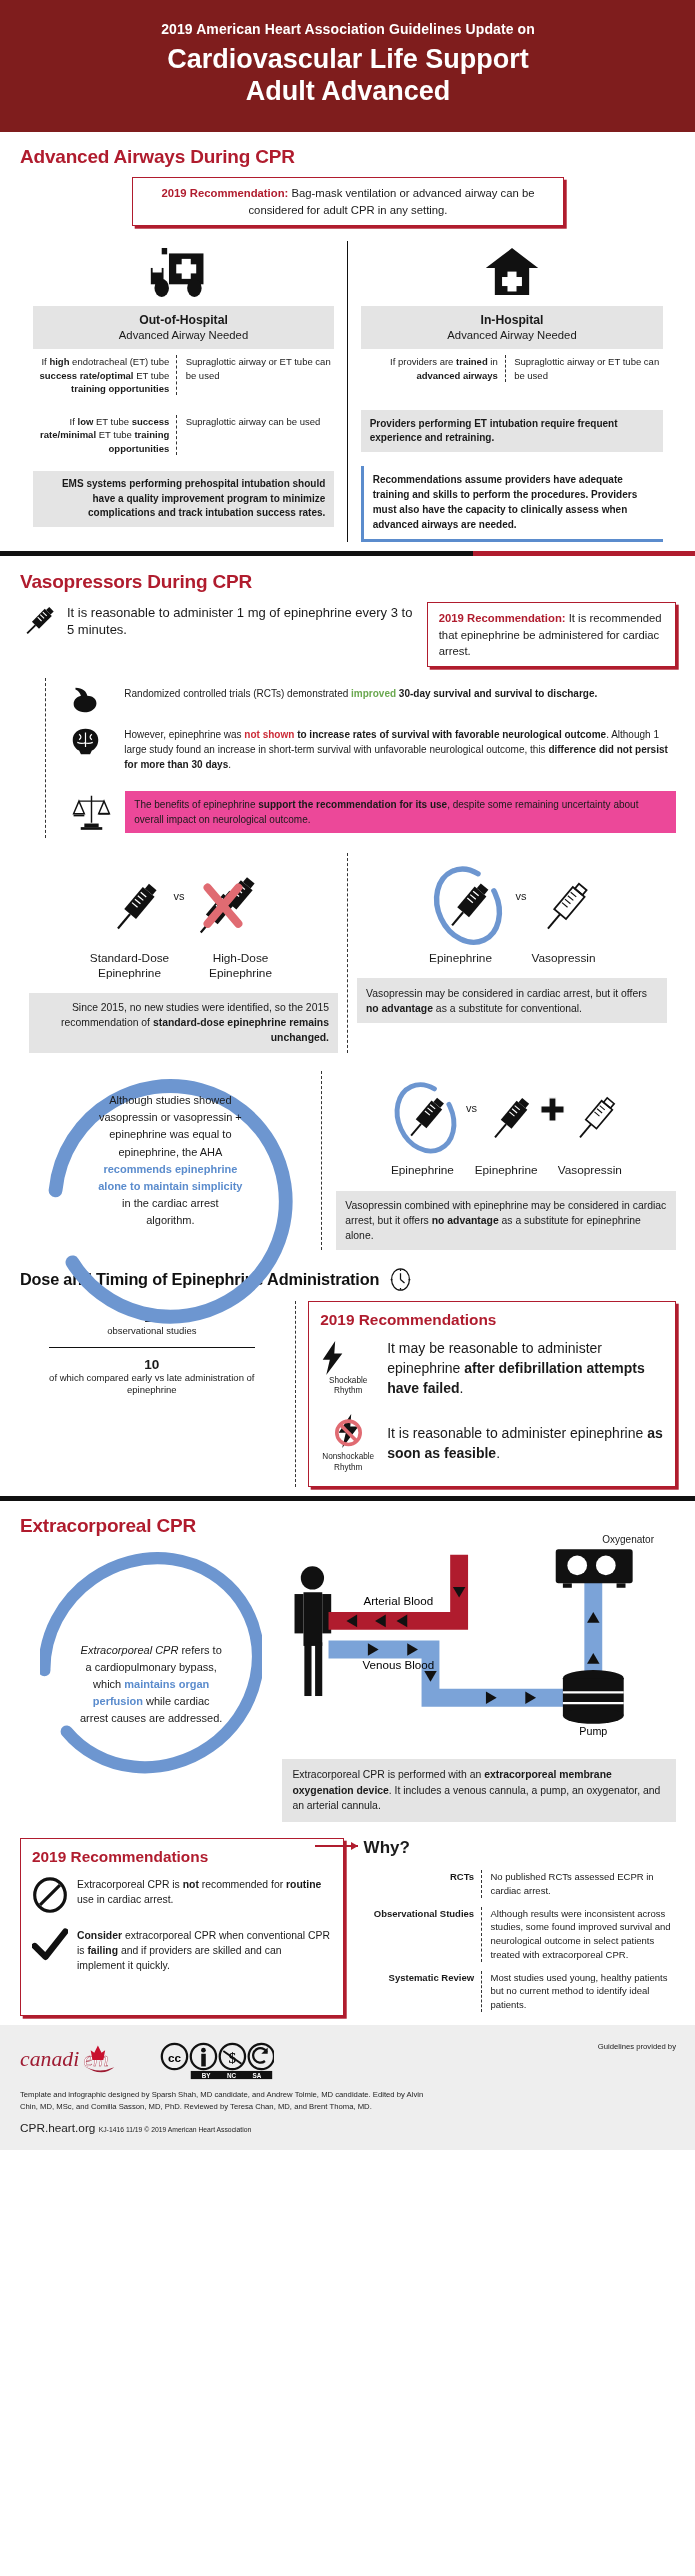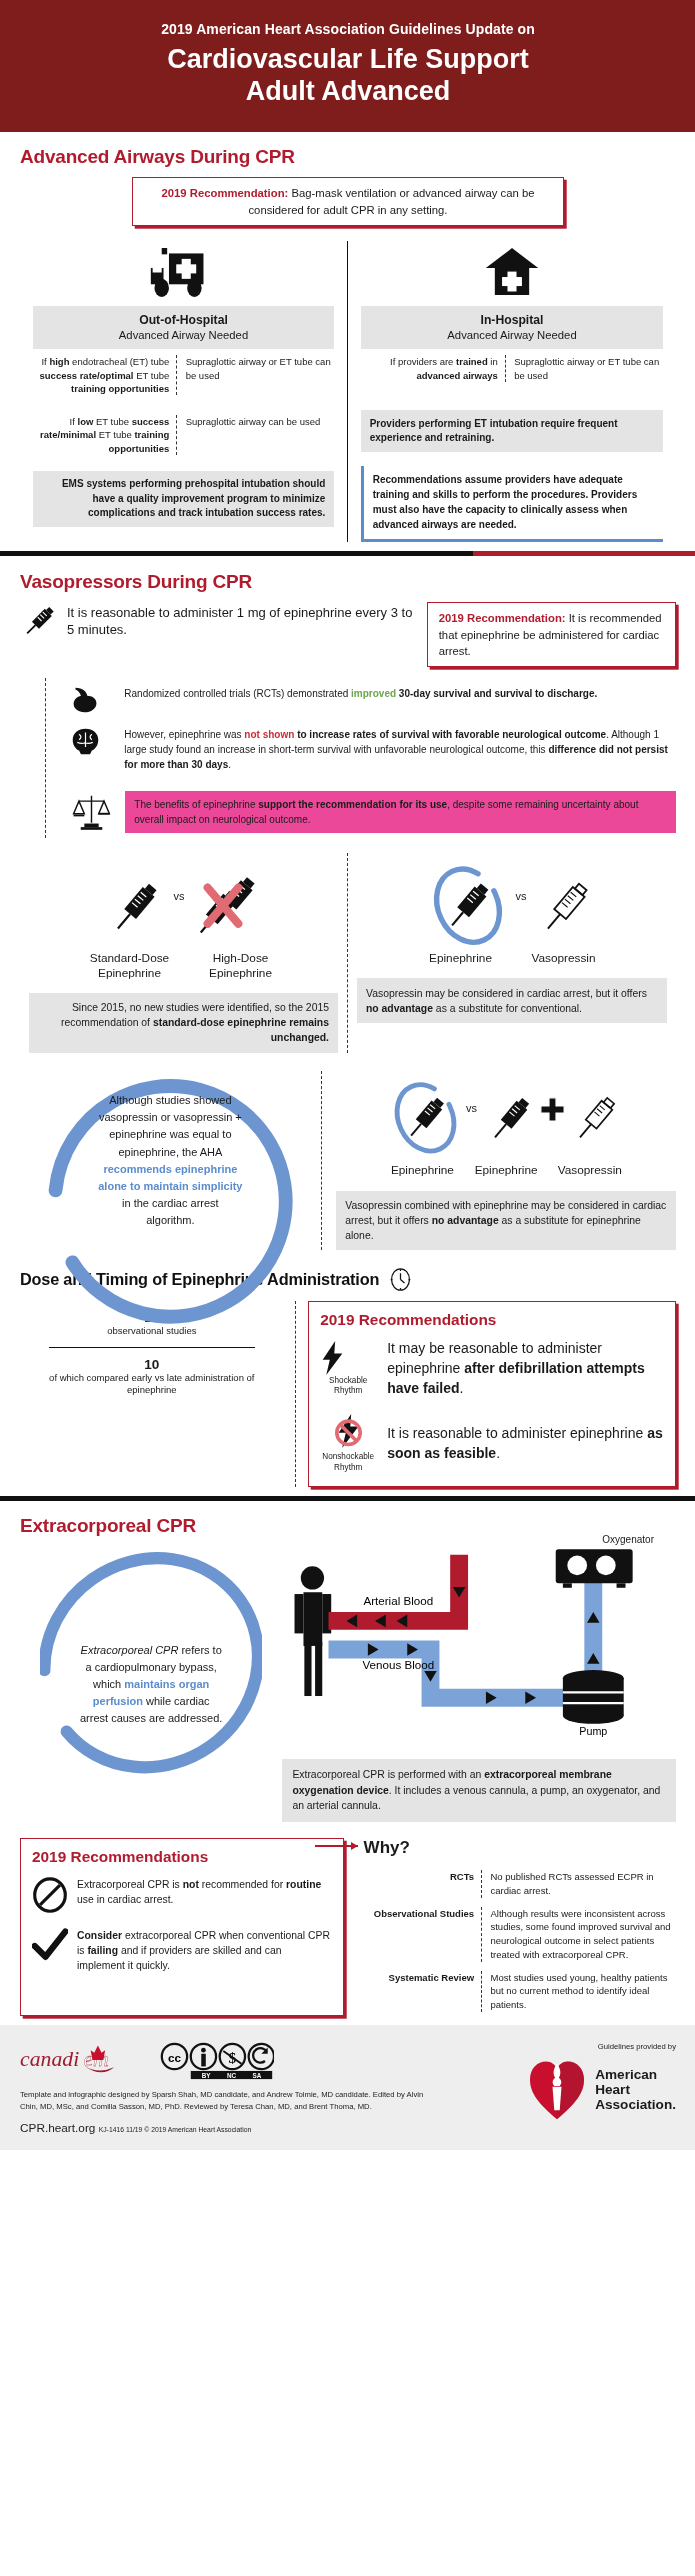--- a/index.html
+++ b/index.html
@@ -645,32 +645,17 @@
       </div>
       <div class="credits">Template and infographic designed by Sparsh Shah, MD candidate, and Andrew Tolmie, MD candidate. Edited by Alvin Chin, MD, MSc, and Comilla Sasson, MD, PhD. Reviewed by Teresa Chan, MD, and Brent Thoma, MD.</div>
       <div class="cprurl">
         <span>CPR.heart.org</span>
         <small>KJ-1416  11/19  © 2019 American Heart Association</small>
       </div>
     </div>
 
     <div class="footer-right">
       <div class="gp">Guidelines provided by</div>
-      <div class="aha">
-        <span>
-          <svg width="58" height="63" viewBox="0 0 64 70">
-            <path d="M32 68 C10 50 2 38 2 24 C2 12 10 4 20 4 C26 4 30 8 32 12 C34 8 38 4 44 4 C54 4 62 12 62 24 C62 38 54 50 32 68 Z" fill="#c8102e"></path>
-            <path d="M32 68 C54 50 62 38 62 24 C62 12 54 4 44 4 C38 4 34 8 32 12 Z" fill="#9e1b32" opacity="0.45"></path>
-            <path d="M32 6 C28 12 27 17 30 22 C27 24 26 28 29 31 L35 31 C38 28 37 24 34 22 C37 17 36 12 32 6 Z" fill="#fff"></path>
-            <path d="M27 32 h10 l-2 26 h-6 Z" fill="#fff"></path>
-          </svg>
-        </span>
-        <span class="nm">
-          <div>American</div>
-          <div>Heart</div>
-          <div>Association.</div>
-        </span>
-      </div>
     </div>
   </div>
 
 </div>
 
 
 </body></html>

